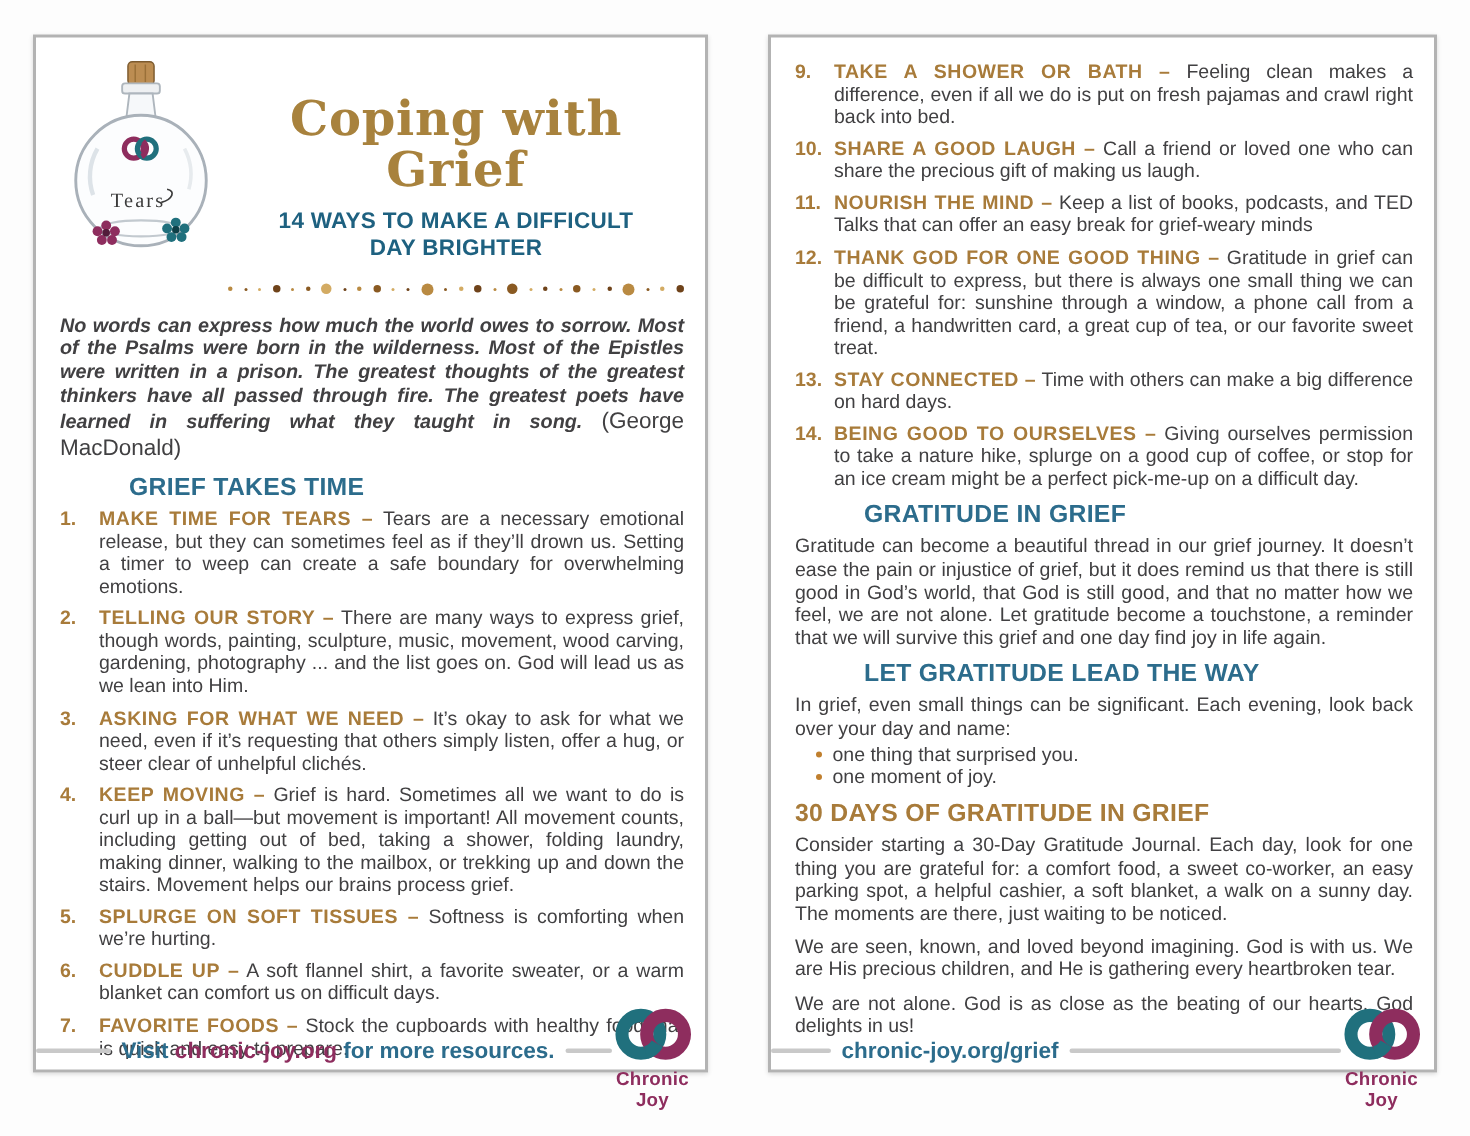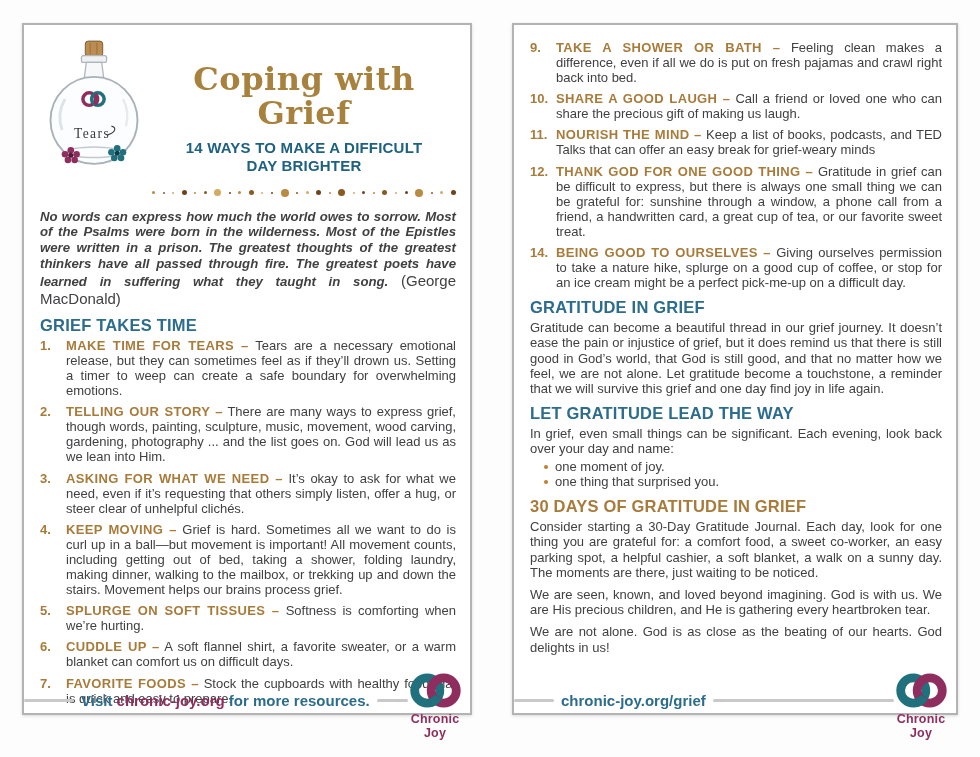--- a/index.html
+++ b/index.html
@@ -25,21 +25,21 @@
   .subtitle{font-size:15px;font-weight:bold;color:var(--tealDark);line-height:1.18;margin:9px auto 0;
             max-width:250px;letter-spacing:.2px;}
   .dots{display:flex;align-items:center;justify-content:space-between;height:10px;margin-top:13px;}
   .dot{border-radius:50%;flex:none;}
 
   
   .quote{margin-top:11px;font-size:13.2px;line-height:1.2;text-align:justify;}
   .q-text{font-style:italic;font-weight:600;}
   .q-attr{font-size:15px;}
   .sec-h{font-size:16.5px;font-weight:bold;letter-spacing:.2px;margin:8px 0 3px;}
-  .teal{color:var(--teal);}
+  .teal{color:var(--teal);margin-left:46px;}
   .gold{color:var(--gold);}
   .list{display:flex;flex-direction:column;gap:6px;margin-top:3px;}
   .item{display:flex;font-size:13px;line-height:1.16;}
   .item-num{flex:none;width:26px;color:var(--gold);font-weight:bold;}
   .item-text{flex:1;text-align:justify;}
   .item-title{color:var(--gold);font-weight:bold;letter-spacing:.35px;}
   .para{font-size:13px;line-height:1.17;text-align:justify;margin:2px 0 7px;}
 
   .bullets{list-style:none;margin:1px 0 6px 14px;}
   .bullets li{display:flex;align-items:flex-start;gap:7px;font-size:13px;line-height:1.18;}
@@ -219,43 +219,47 @@
           <div class="item">
             <span class="item-num">11.</span>
             <span class="item-text"><span class="item-title">NOURISH THE MIND –</span> <span>Keep a list of books, podcasts, and TED Talks that can offer an easy break for grief-weary minds</span></span>
           </div>
 
           <div class="item">
             <span class="item-num">12.</span>
             <span class="item-text"><span class="item-title">THANK GOD FOR ONE GOOD THING –</span> <span>Gratitude in grief can be difficult to express, but there is always one small thing we can be grateful for: sunshine through a window, a phone call from a friend, a handwritten card, a great cup of tea, or our favorite sweet treat.</span></span>
           </div>
 
+          <div class="item">
+            <span class="item-num">13.</span>
+            <span class="item-text"><span class="item-title">STAY CONNECTED –</span> <span>Time with others can make a big difference on hard days.</span></span>
+          </div>
 
           <div class="item">
             <span class="item-num">14.</span>
             <span class="item-text"><span class="item-title">BEING GOOD TO OURSELVES –</span> <span>Giving ourselves permission to take a nature hike, splurge on a good cup of coffee, or stop for an ice cream might be a perfect pick-me-up on a difficult day.</span></span>
           </div>
         </div>
 
       <h3 class="sec-h teal">GRATITUDE IN GRIEF</h3>
       <p class="para">Gratitude can become a beautiful thread in our grief journey. It doesn’t ease the pain or injustice of grief, but it does remind us that there is still good in God’s world, that God is still good, and that no matter how we feel, we are not alone. Let gratitude become a touchstone, a reminder that we will survive this grief and one day find joy in life again.</p>
 
       <h3 class="sec-h teal">LET GRATITUDE LEAD THE WAY</h3>
       <p class="para" style="margin-bottom:2px">In grief, even small things can be significant. Each evening, look back over your day and name:</p>
       <ul class="bullets">
 
 
           <li>
             <span class="bullet"></span>
-            <span>one moment of joy.</span>
+            <span>one thing that surprised you.</span>
           </li>
 
           <li>
             <span class="bullet"></span>
-            <span>one thing that surprised you.</span>
+            <span>one moment of joy.</span>
           </li>
         </ul>
 
       <h3 class="sec-h gold">30 DAYS OF GRATITUDE IN GRIEF</h3>
       <p class="para">Consider starting a 30-Day Gratitude Journal. Each day, look for one thing you are grateful for: a comfort food, a sweet co-worker, an easy parking spot, a helpful cashier, a soft blanket, a walk on a sunny day. The moments are there, just waiting to be noticed.</p>
 
       <p class="para">We are seen, known, and loved beyond imagining. God is with us. We are His precious children, and He is gathering every heartbroken tear.</p>
       <p class="para">We are not alone. God is as close as the beating of our hearts. God delights in us!</p>
 
     </div>

